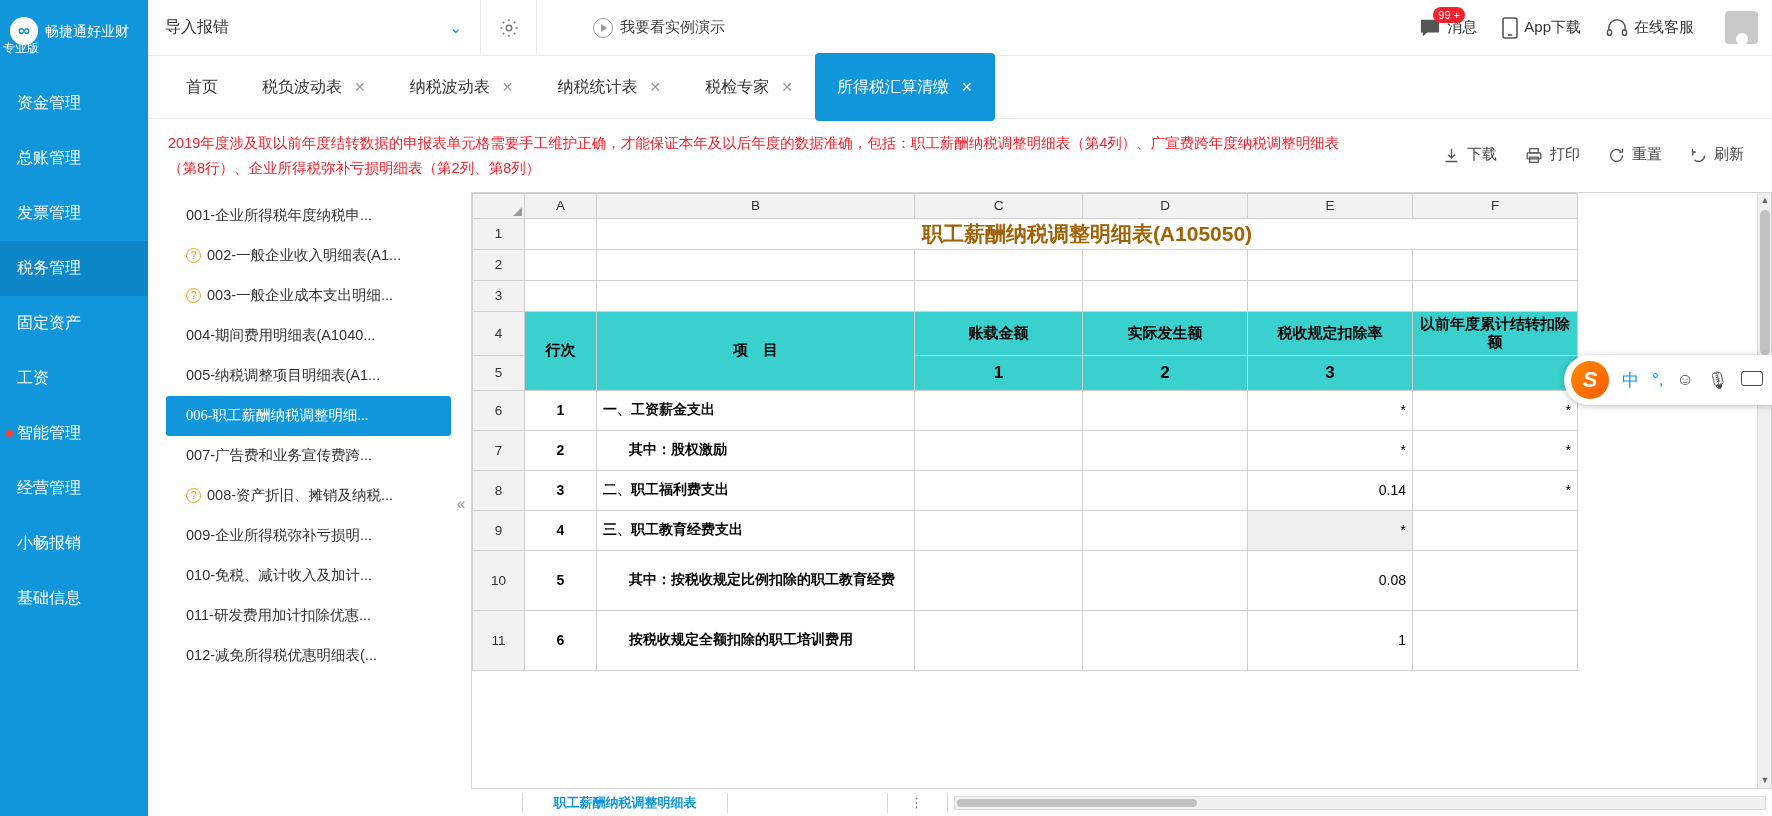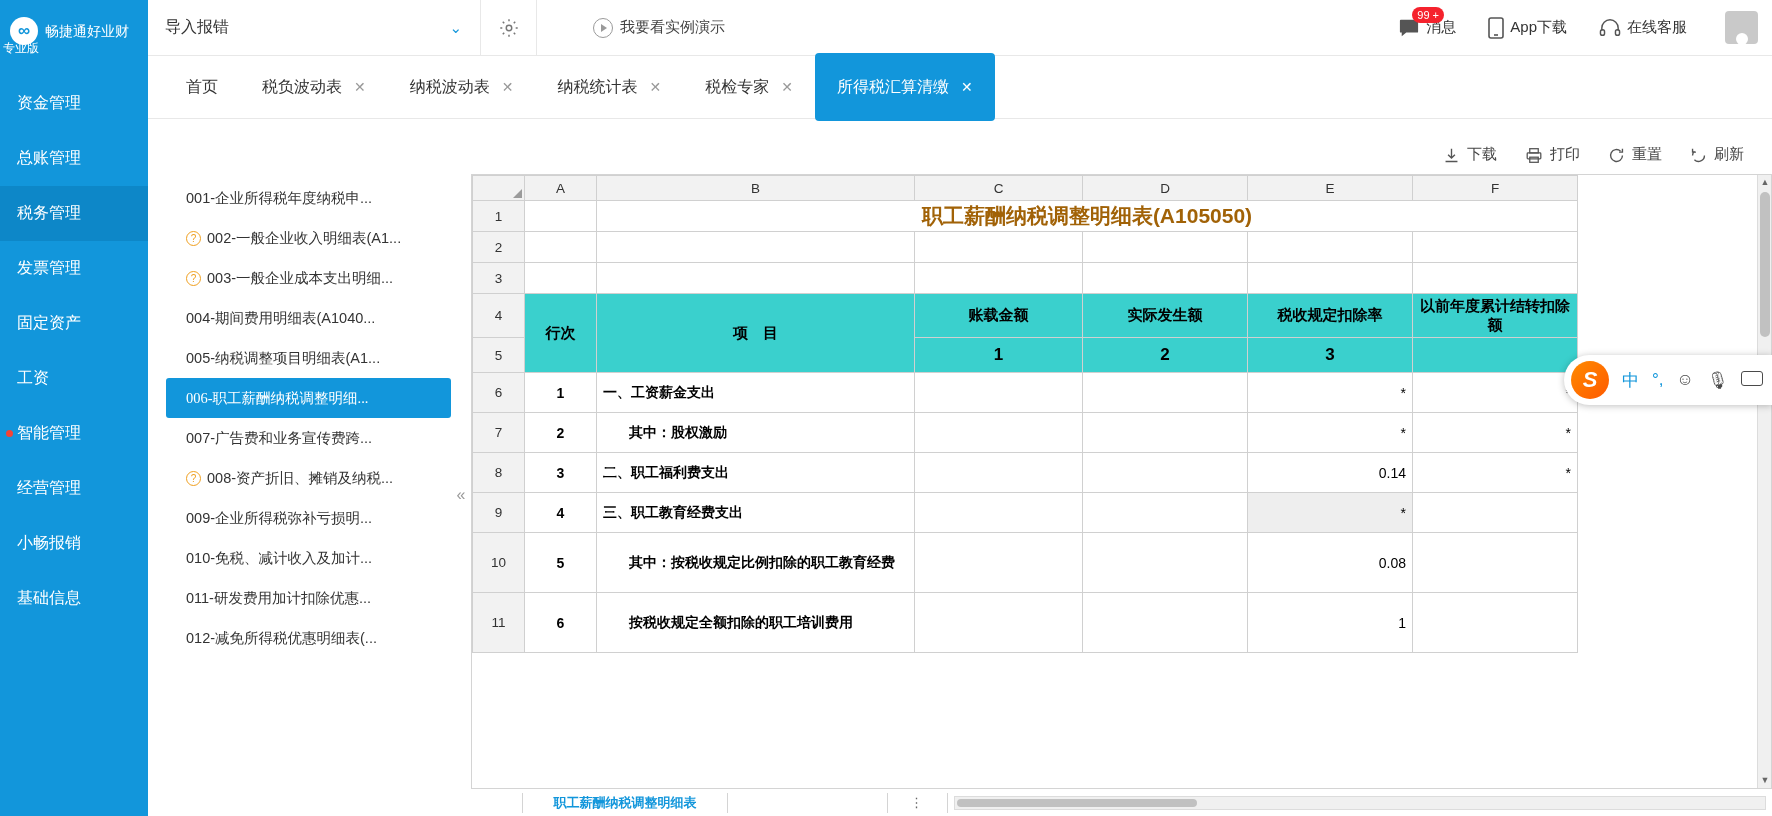--- a/index.html
+++ b/index.html
@@ -125,21 +125,21 @@
     position: absolute;
     left: 7px; top: 5px;
     border-left: 6px solid #9a9a9a;
     border-top: 4px solid transparent;
     border-bottom: 4px solid transparent;
   }
   .topright {
     margin-left: auto;
     display: flex;
     align-items: center;
-    gap: 32px;
+    gap: 25px;
   }
   .tr-item {
     display: flex; align-items: center; gap: 6px;
     font-size: 15px; color: #333;
     position: relative;
     cursor: pointer;
   }
   .badge {
     position: absolute;
     top: -11px; left: 14px;
@@ -436,25 +436,25 @@
     </div>
     <div class="brand-sub">专业版</div>
 
     <div class="nav">
       <div class="nav-item">
           <span>资金管理</span>
         </div>
       <div class="nav-item">
           <span>总账管理</span>
         </div>
+      <div class="nav-item">
+          <span>发票管理</span>
+        </div>
       <div class="nav-item active">
           <span>税务管理</span>
-        </div>
-      <div class="nav-item">
-          <span>发票管理</span>
         </div>
       <div class="nav-item">
           <span>固定资产</span>
         </div>
       <div class="nav-item">
           <span>工资</span>
         </div>
       <div class="nav-item">
         <span class="nav-dot"></span>
         <span>智能管理</span>
@@ -536,20 +536,21 @@
         <span>税检专家</span>
         <span class="x">✕</span>
       </div>
       <div class="tab active">
         <span>所得税汇算清缴</span>
         <span class="x">✕</span>
       </div>
     </div>
 
     <div class="noticebar">
+      <div class="notice">2019年度涉及取以前年度结转数据的申报表单元格需要手工维护正确，才能保证本年及以后年度的数据准确，包括：职工薪酬纳税调整明细表（第4列）、广宣费跨年度纳税调整明细表（第8行）、企业所得税弥补亏损明细表（第2列、第8列）</div>
       <div class="actions">
         <div class="action">
           <svg width="17" height="17" viewBox="0 0 20 20" fill="none" stroke="#555" stroke-width="1.6">
               <path d="M10 2v10M6 9l4 4 4-4M3 17h14"></path>
             </svg>
           <span>下载</span>
         </div>
         <div class="action">
           <svg width="18" height="17" viewBox="0 0 20 20" fill="none" stroke="#555" stroke-width="1.5">
               <rect x="5" y="2" width="10" height="5"></rect>

